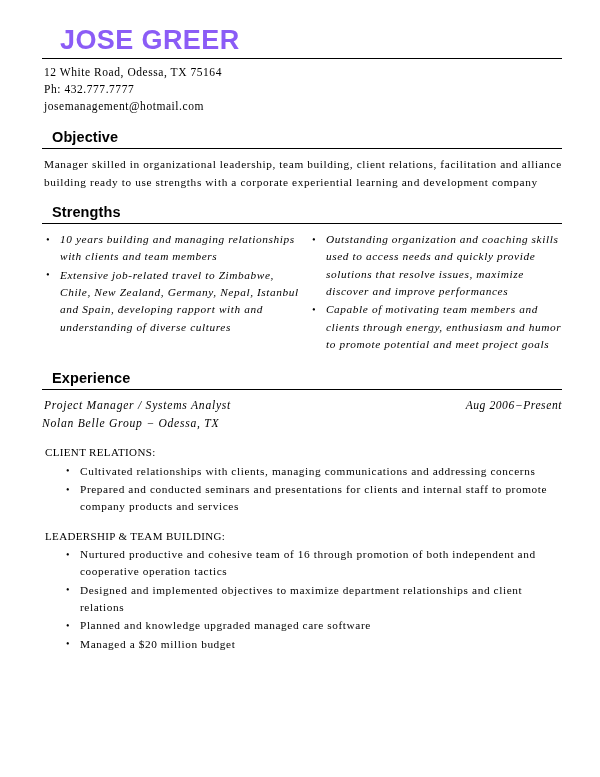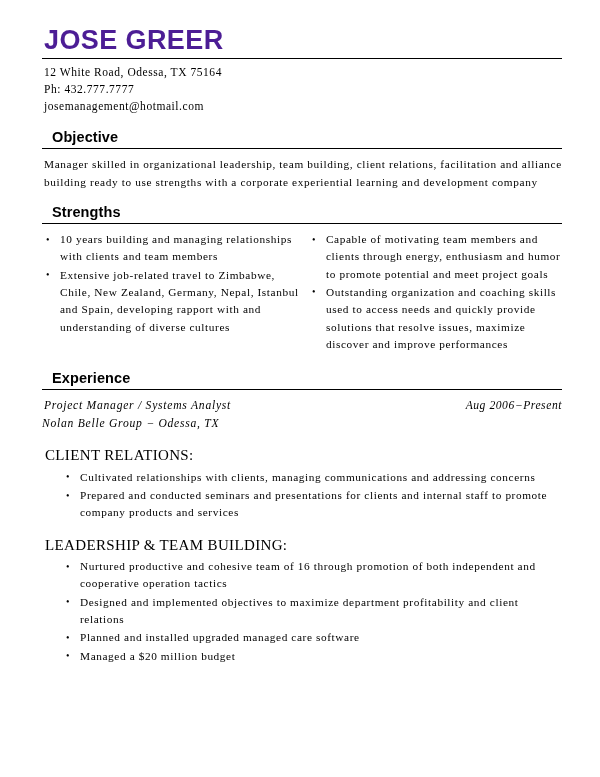--- a/index.html
+++ b/index.html
@@ -32,22 +32,22 @@
     width: 520px;
   }
 
   
   .name {
     font-family: "Liberation Sans", sans-serif;
     font-weight: bold;
     font-size: 27px;
     letter-spacing: 0.4px;
     line-height: 1.05;
-    margin: 0 0 4px 2px;
-    color: #4c1d95;
+    margin: 0 0 4px 18px;
+    color: #8b5cf6;
   }
   .name-rule {
     border-top: 1.6px solid #000;
     width: 100%;
     margin: 0 0 5px 0;
   }
   .contact-line {
     font-family: "Liberation Serif", serif;
     font-size: 11.5px;
     letter-spacing: 0.55px;
@@ -84,20 +84,21 @@
   }
 
   
   .two-col {
     display: flex;
     align-items: flex-start;
     margin-left: 2px;
   }
   .col {
     box-sizing: border-box;
+    font-style: italic;
   }
   .col-left  { width: 268px; padding-right: 8px; }
   .col-right { width: 252px; }
 
   ul.bullets {
     list-style: none;
     margin: 0;
     padding: 0;
   }
   ul.bullets > li {
@@ -148,21 +149,21 @@
     font-style: italic;
     font-size: 11.6px;
     letter-spacing: 0.75px;
     line-height: 1.5;
     margin: 0 0 0 0;
     white-space: nowrap;
   }
 
   .subhead {
     font-family: "Liberation Serif", serif;
-    font-size: 15px;
+    font-size: 11px;
     letter-spacing: 0.35px;
     line-height: 1.5;
     margin: 12px 0 2px 3px;
   }
 
   ul.exp-bullets {
     list-style: none;
     margin: 0;
     padding: 0 0 0 24px;
   }
@@ -214,22 +215,22 @@
 
       <div class="two-col">
         <div class="col col-left">
           <ul class="bullets">
             <li>10 years building and managing relationships with clients and team members</li>
             <li>Extensive job-related travel to Zimbabwe, Chile, New Zealand, Germany, Nepal, Istanbul and Spain, developing rapport with and understanding of diverse cultures</li>
           </ul>
         </div>
         <div class="col col-right">
           <ul class="bullets">
+            <li>Outstanding organization and coaching skills used to access needs and quickly provide solutions that resolve issues, maximize discover and improve performances</li>
             <li>Capable of motivating team members and clients through energy, enthusiasm and humor to promote potential and meet project goals</li>
-            <li>Outstanding organization and coaching skills used to access needs and quickly provide solutions that resolve issues, maximize discover and improve performances</li>
           </ul>
         </div>
       </div>
     </div>
 
     <div class="section sec-experience">
       <div class="section-title">Experience</div>
       <div class="section-rule"></div>
 
       <div class="job-head">
@@ -245,22 +246,22 @@
           <ul class="exp-bullets">
             <li>Cultivated relationships with clients, managing communications and addressing concerns</li>
             <li>Prepared and conducted seminars and presentations for clients and internal staff to promote company products and services</li>
           </ul>
         </div>
 
         <div>
           <div class="subhead">LEADERSHIP &amp; TEAM BUILDING:</div>
           <ul class="exp-bullets">
             <li>Nurtured productive and cohesive team of 16 through promotion of both independent and cooperative operation tactics</li>
-            <li>Designed and implemented objectives to maximize department profitability and client relations</li>
-            <li>Planned and installed upgraded managed care software</li>
+            <li>Designed and implemented objectives to maximize department relationships and client relations</li>
+            <li>Planned and knowledge upgraded managed care software</li>
             <li>Managed a $20 million budget</li>
           </ul>
         </div>
 
       </div>
     </div>
 
   </div>
 </div>
 

